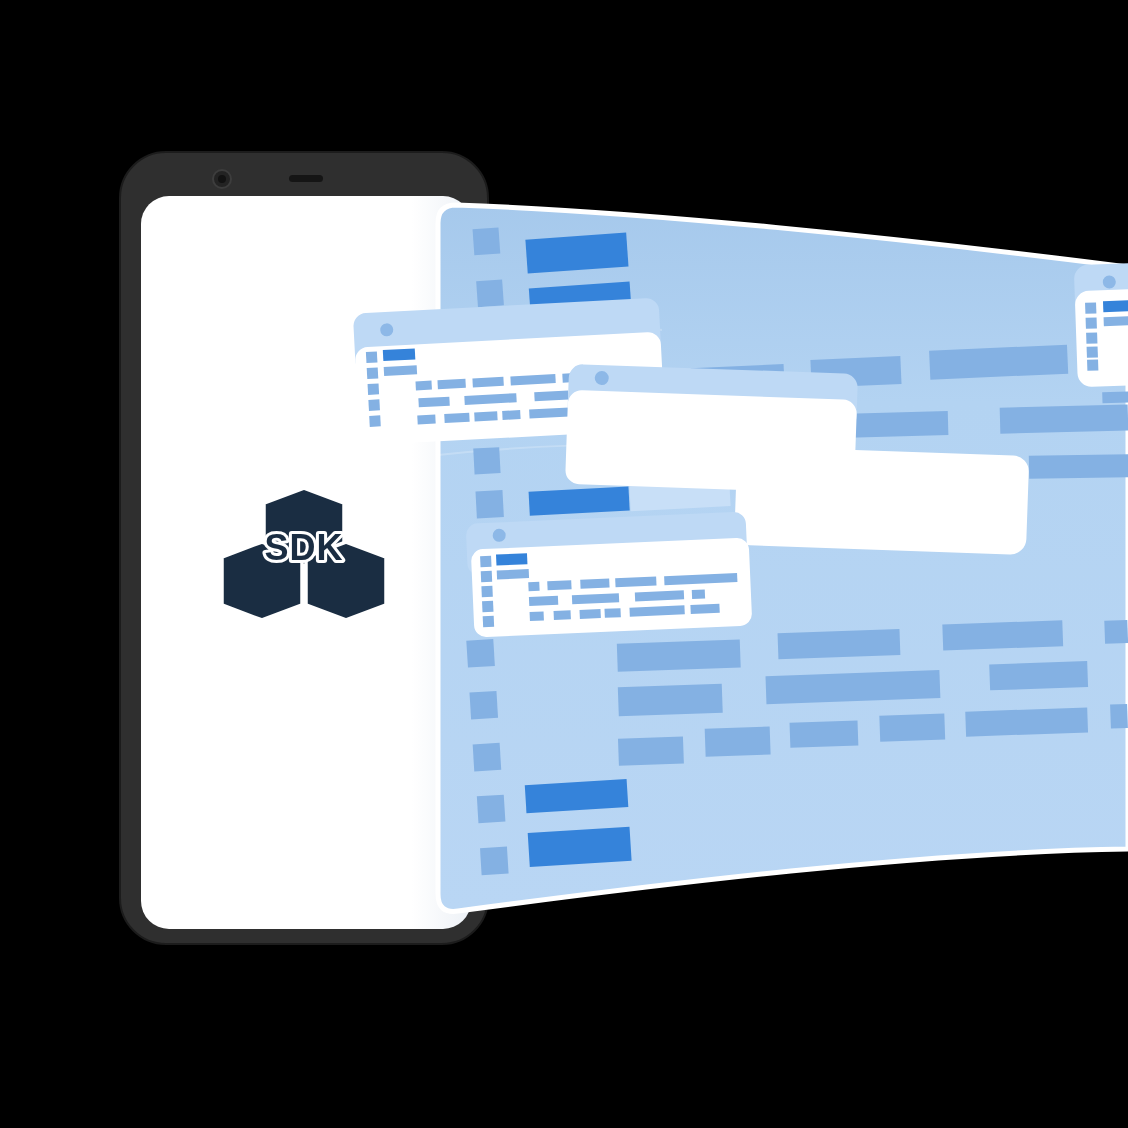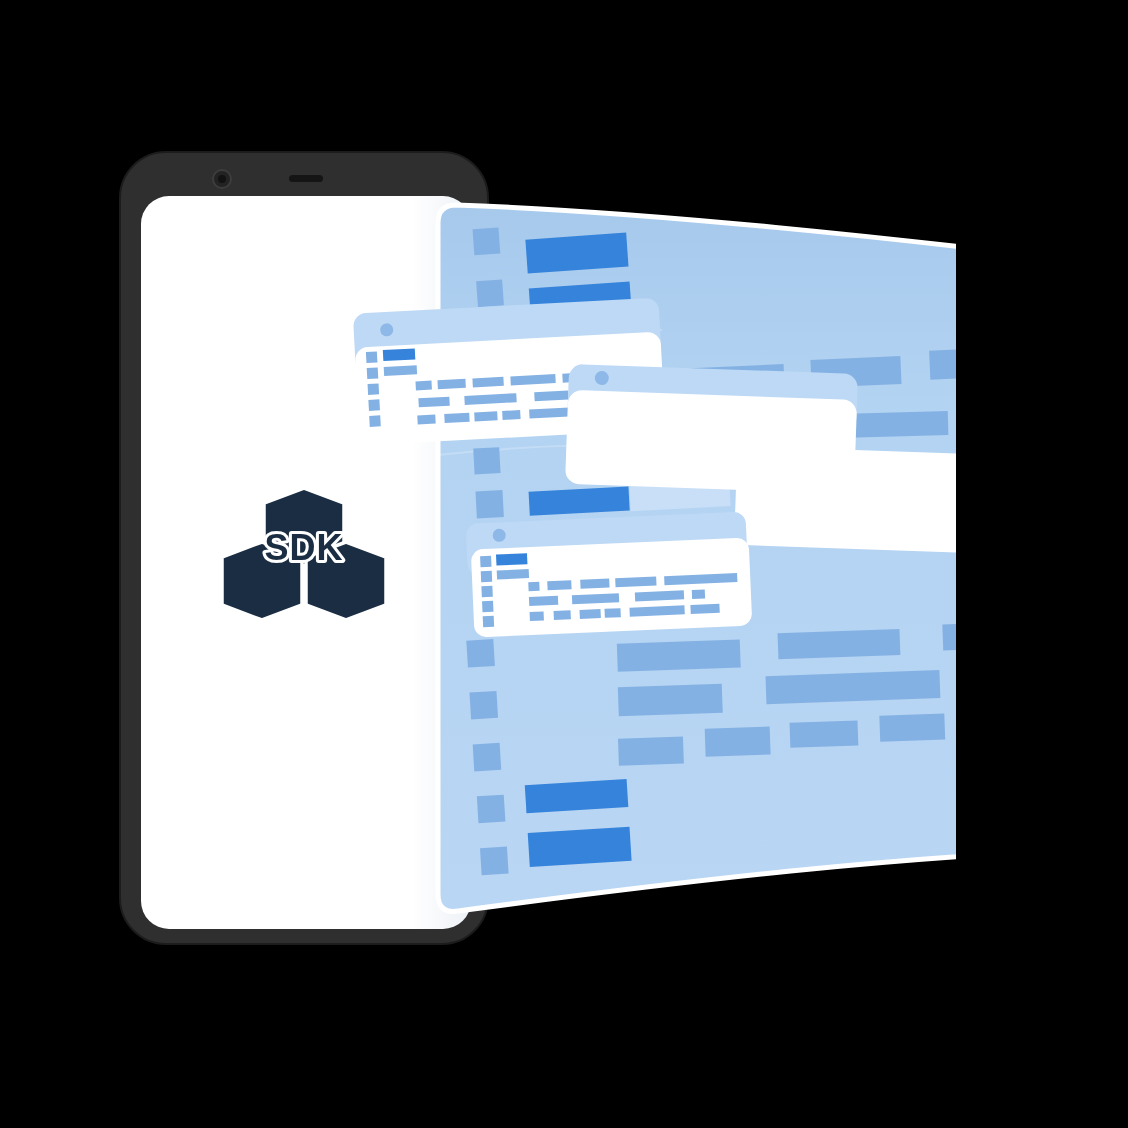--- a/index.html
+++ b/index.html
@@ -1,16 +1,16 @@
 <!DOCTYPE html>
 <html style="--background: #000000; --phone_frame: #2f2f2f; --phone_edge: #1c1c1c; --camera_ring: #3d3d3d; --camera_lens: #121212; --speaker: #151515; --screen: #ffffff; --screen_shade: #edf1f6; --sheet_top: #a6c9ec; --sheet_mid: #b3d3f2; --sheet_bottom: #b9d6f4; --bar_medium: #84b1e3; --bar_bright: #3583da; --bar_light: #c8dff7; --card: #ffffff; --card_titlebar: #bed9f5; --card_dot: #8db8e7; --icon_navy: #1a2d42; --outline: #ffffff;"><head>
 <meta charset="utf-8">
 <style>
   html,body{margin:0;padding:0;background:#000;}
-  .stage{position:relative;width:956px;height:1128px;overflow:hidden;background:var(--background,#000);}
+  .stage{position:relative;width:1128px;height:1128px;overflow:hidden;background:var(--background,#000);}
   svg{display:block;}
   .bg{fill:var(--background,#000);}
   .frame{fill:var(--phone_frame,#2f2f2f);stroke:var(--phone_edge,#1b1b1b);stroke-width:2;}
   .screen{fill:url(#screenGrad);}
   .cam-ring{fill:#232323;stroke:var(--camera_ring,#3d3d3d);stroke-width:2;}
   .cam-lens{fill:var(--camera_lens,#141414);}
   .speaker{fill:var(--speaker,#151515);}
   .cube{fill:var(--icon_navy,#1a2d42);stroke:var(--outline,#fff);stroke-width:3.5;stroke-linejoin:round;}
   .sdk-text{
     font-family:"Liberation Sans","DejaVu Sans",sans-serif;

